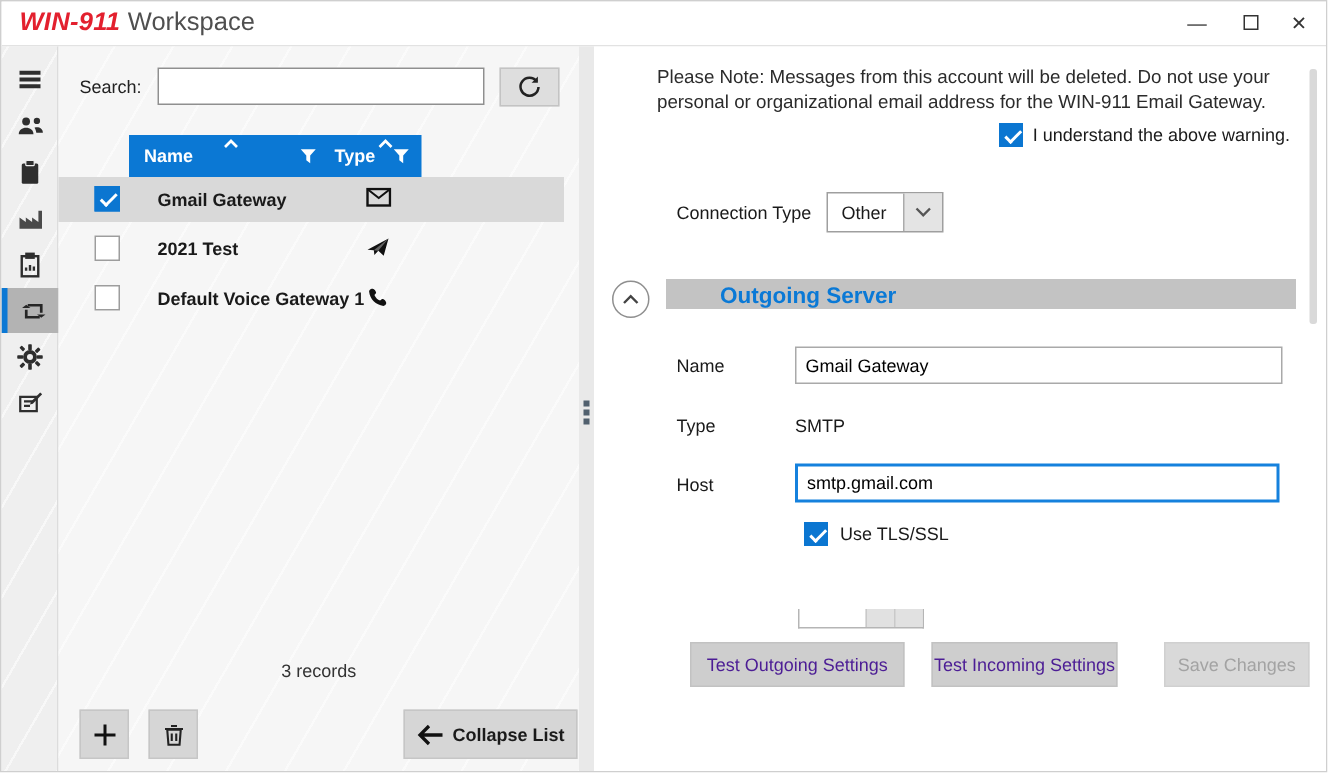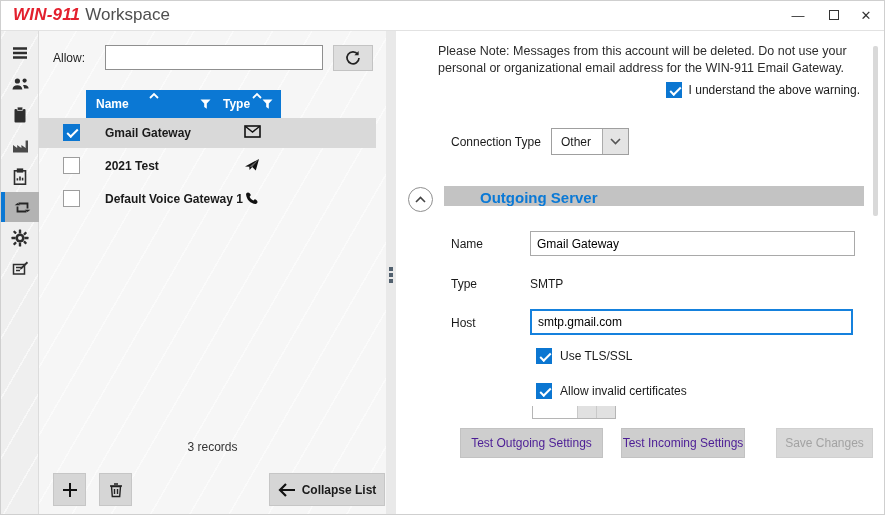--- a/index.html
+++ b/index.html
@@ -188,21 +188,21 @@
           <g fill="none" stroke="#2e2e2e" stroke-width="1.5">
             <path d="M2.5 4.5h11v9.5h-11z"></path>
             <path d="M5 7.5h6M5 10.5h4"></path>
           </g>
           <path d="M15.8 1.6l1.3 1.3-6.2 6.2-1.9.6.6-1.9z" fill="#2e2e2e"></path>
         </svg>
     </div>
   </div>
 
   <div class="listpanel">
-    <span class="search-label">Allow:</span>
+    <span class="search-label">Search:</span>
     <input class="search-input" type="text" value="" style="">
     <div class="refresh-btn">
       <svg width="16" height="16" viewBox="0 0 16 16">
           <path d="M12.8 4.2A6 6 0 1 0 14 8" fill="none" stroke="#222" stroke-width="1.7"></path>
           <path d="M13.6 1v4.2H9.4z" fill="#222"></path>
         </svg>
     </div>
 
     <div class="grid-header">
       <div class="col col-name">
@@ -313,24 +313,20 @@
     <span class="fld-label" style="top:246px">Type</span>
     <span class="static-val" style="top:246px">SMTP</span>
 
     <span class="fld-label" style="top:285px">Host</span>
     <input class="txt-input focused" style="top: 278px; width: 323px; height: 26px;" type="text" value="smtp.gmail.com">
 
     <div class="cbrow" style="top:317px">
       <span class="cb small checked"></span>
       <span>Use TLS/SSL</span>
     </div>
-    <div class="cbrow" style="top:352px">
-      <span class="cb small checked"></span>
-      <span>Allow invalid certificates</span>
-    </div>
 
     <div class="spinner-cut">
       <span class="sp-fill"></span>
       <span class="sp-btn"></span>
       <span class="sp-btn"></span>
     </div>
 
     <button class="btn btn-test-out">Test Outgoing Settings</button>
     <button class="btn btn-test-in">Test Incoming Settings</button>
     <button class="btn btn-save disabled" disabled="">Save Changes</button>

